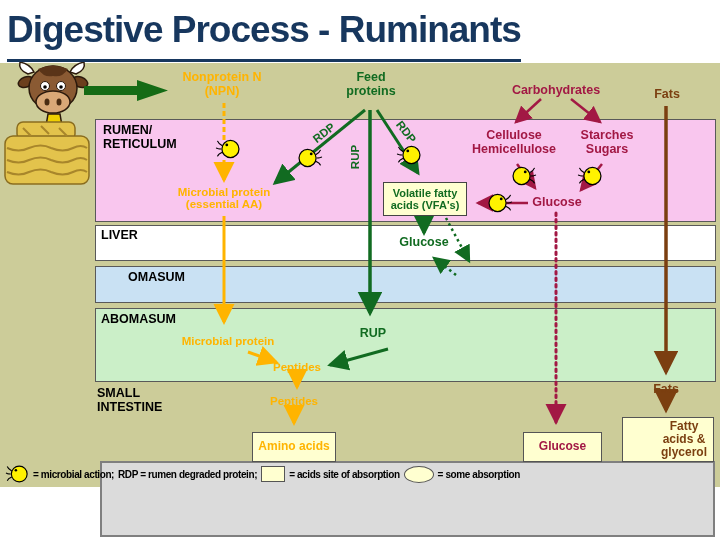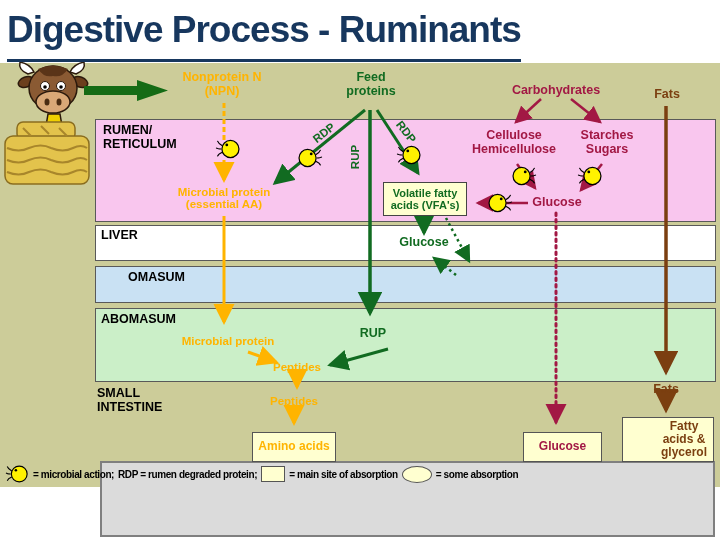--- a/index.html
+++ b/index.html
@@ -212,18 +212,18 @@
     <span class="licon"><svg viewBox="0 0 32 30" width="100%" height="100%">
           <path d="M9,11 Q4,8 3,5" fill="none" stroke="#000" stroke-width="1.4"></path>
           <path d="M7.5,15 Q2.5,15 1.5,13.5" fill="none" stroke="#000" stroke-width="1.4"></path>
           <path d="M9,19 Q4,21 3,24" fill="none" stroke="#000" stroke-width="1.4"></path>
           <circle cx="19" cy="15" r="10.5" fill="#FFF200" stroke="#000" stroke-width="1.5"></circle>
           <circle cx="14.5" cy="10" r="1.7" fill="#000"></circle>
         </svg></span>
     <span>= microbial action;</span>
     <span>RDP = rumen degraded protein;</span>
     <span class="swatch"></span>
-    <span>= main site of absorption</span>
+    <span>= acids site of absorption</span>
     <span class="oswatch"></span>
     <span>= some absorption</span>
   </div>
 
 </div>
 
 </body></html>

